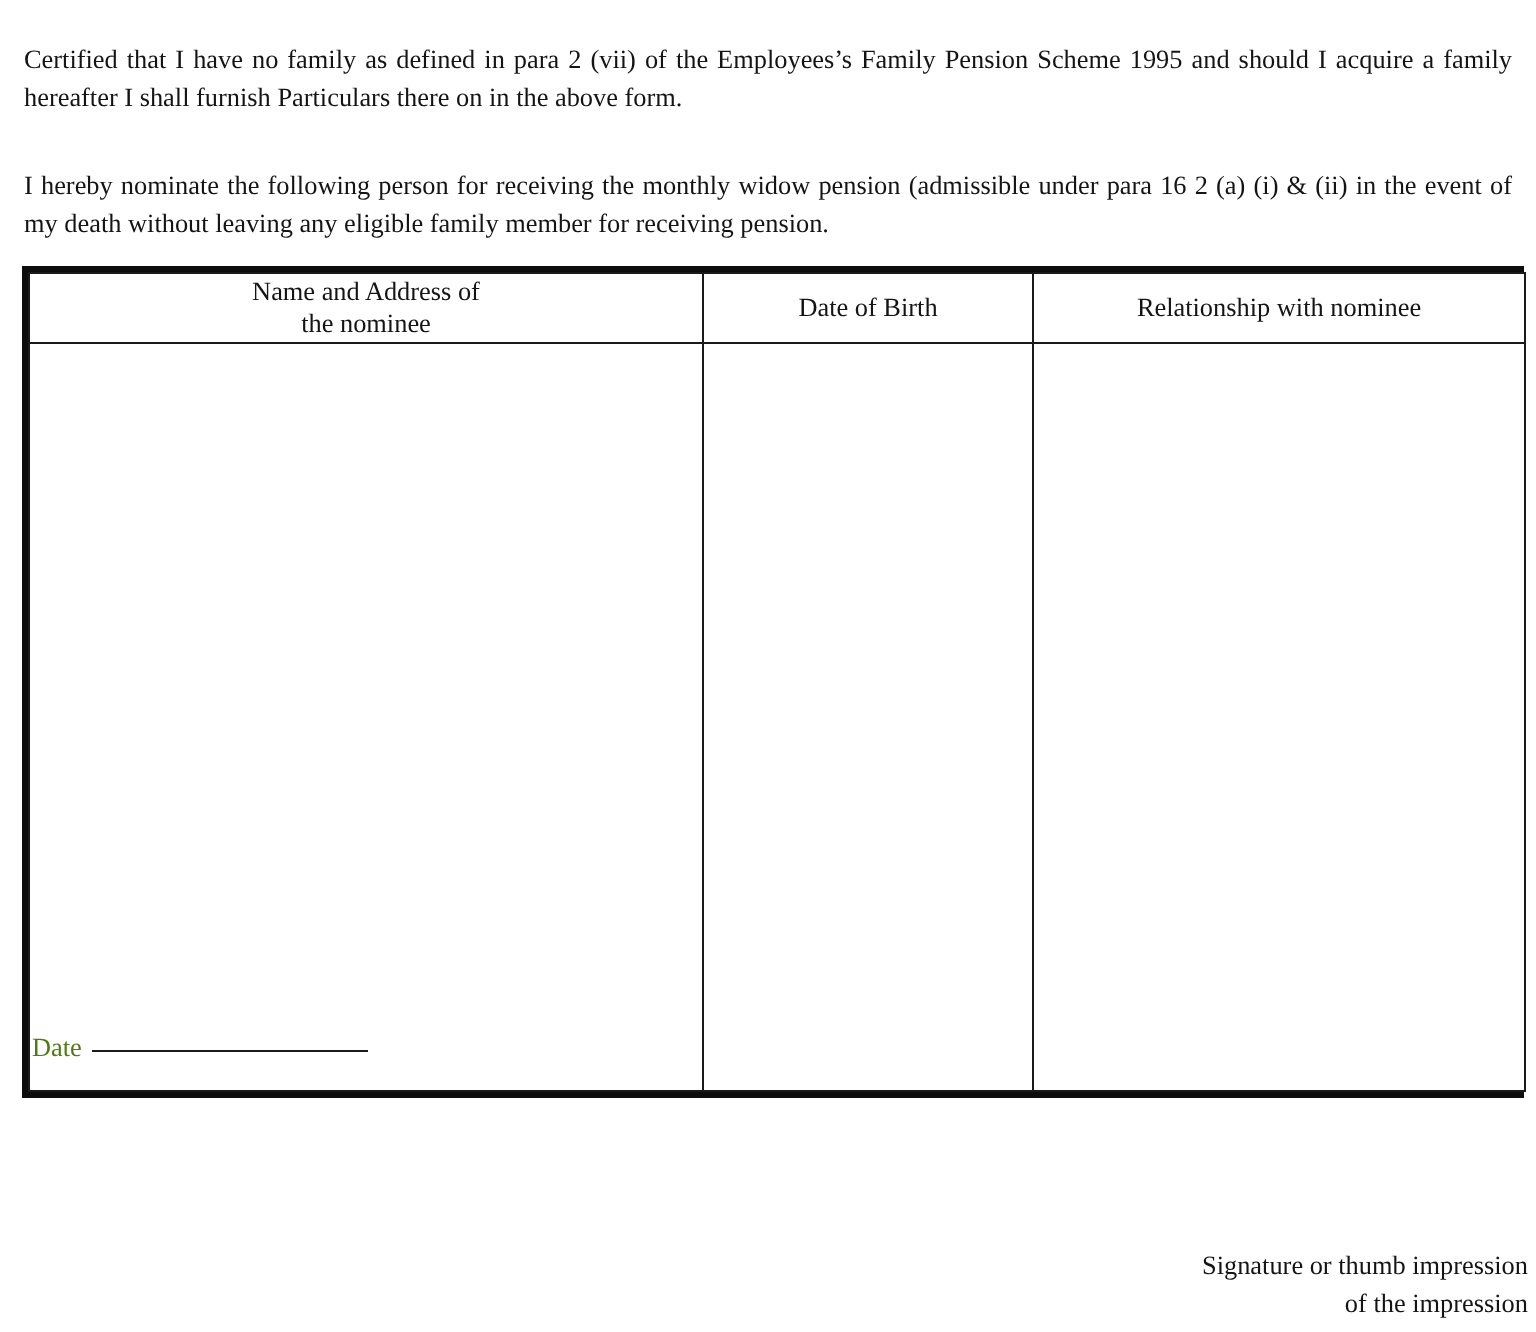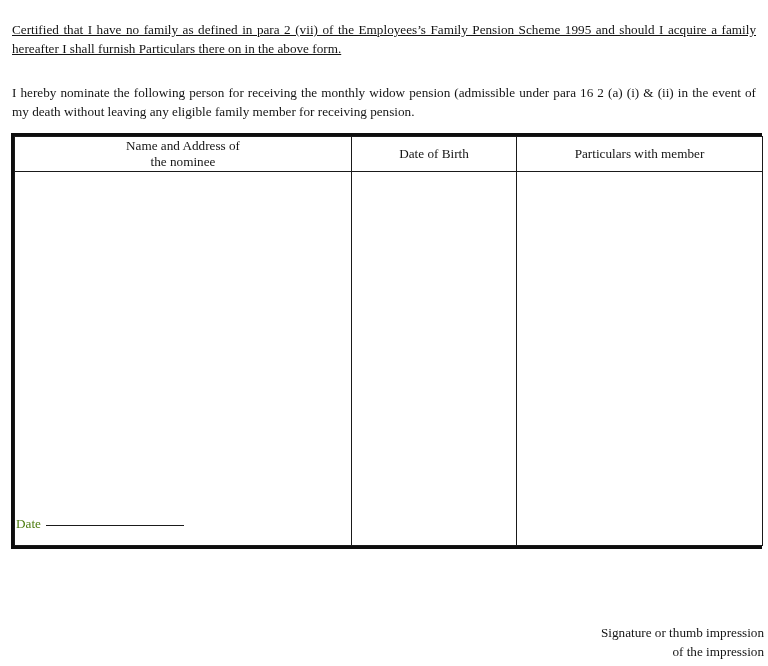--- a/index.html
+++ b/index.html
@@ -26,21 +26,20 @@
     position: absolute;
     font-size: 13.2px;
     line-height: 18.5px;
     text-align: justify;
     color: #141414;
   }
   #para-certify {
     left: 12px;
     top: 8px;
     width: 744px;
-    text-decoration: underline;
   }
   #para-nominate {
     left: 12px;
     top: 71px;
     width: 744px;
   }
 
   
   .table-wrap {
     position: absolute;
@@ -126,21 +125,21 @@
 
   <div class="table-wrap">
     <table class="nominee">
       <thead>
         <tr>
           <th class="col-name">
             <span class="th-line">Name and Address of</span>
             <span class="th-line">the nominee</span>
           </th>
           <th class="col-dob">Date of Birth</th>
-          <th class="col-rel">Particulars with member</th>
+          <th class="col-rel">Relationship with nominee</th>
         </tr>
       </thead>
       <tbody>
         <tr>
           <td class="col-name"></td>
           <td class="col-dob"></td>
           <td class="col-rel"></td>
         </tr>
       </tbody>
     </table>

